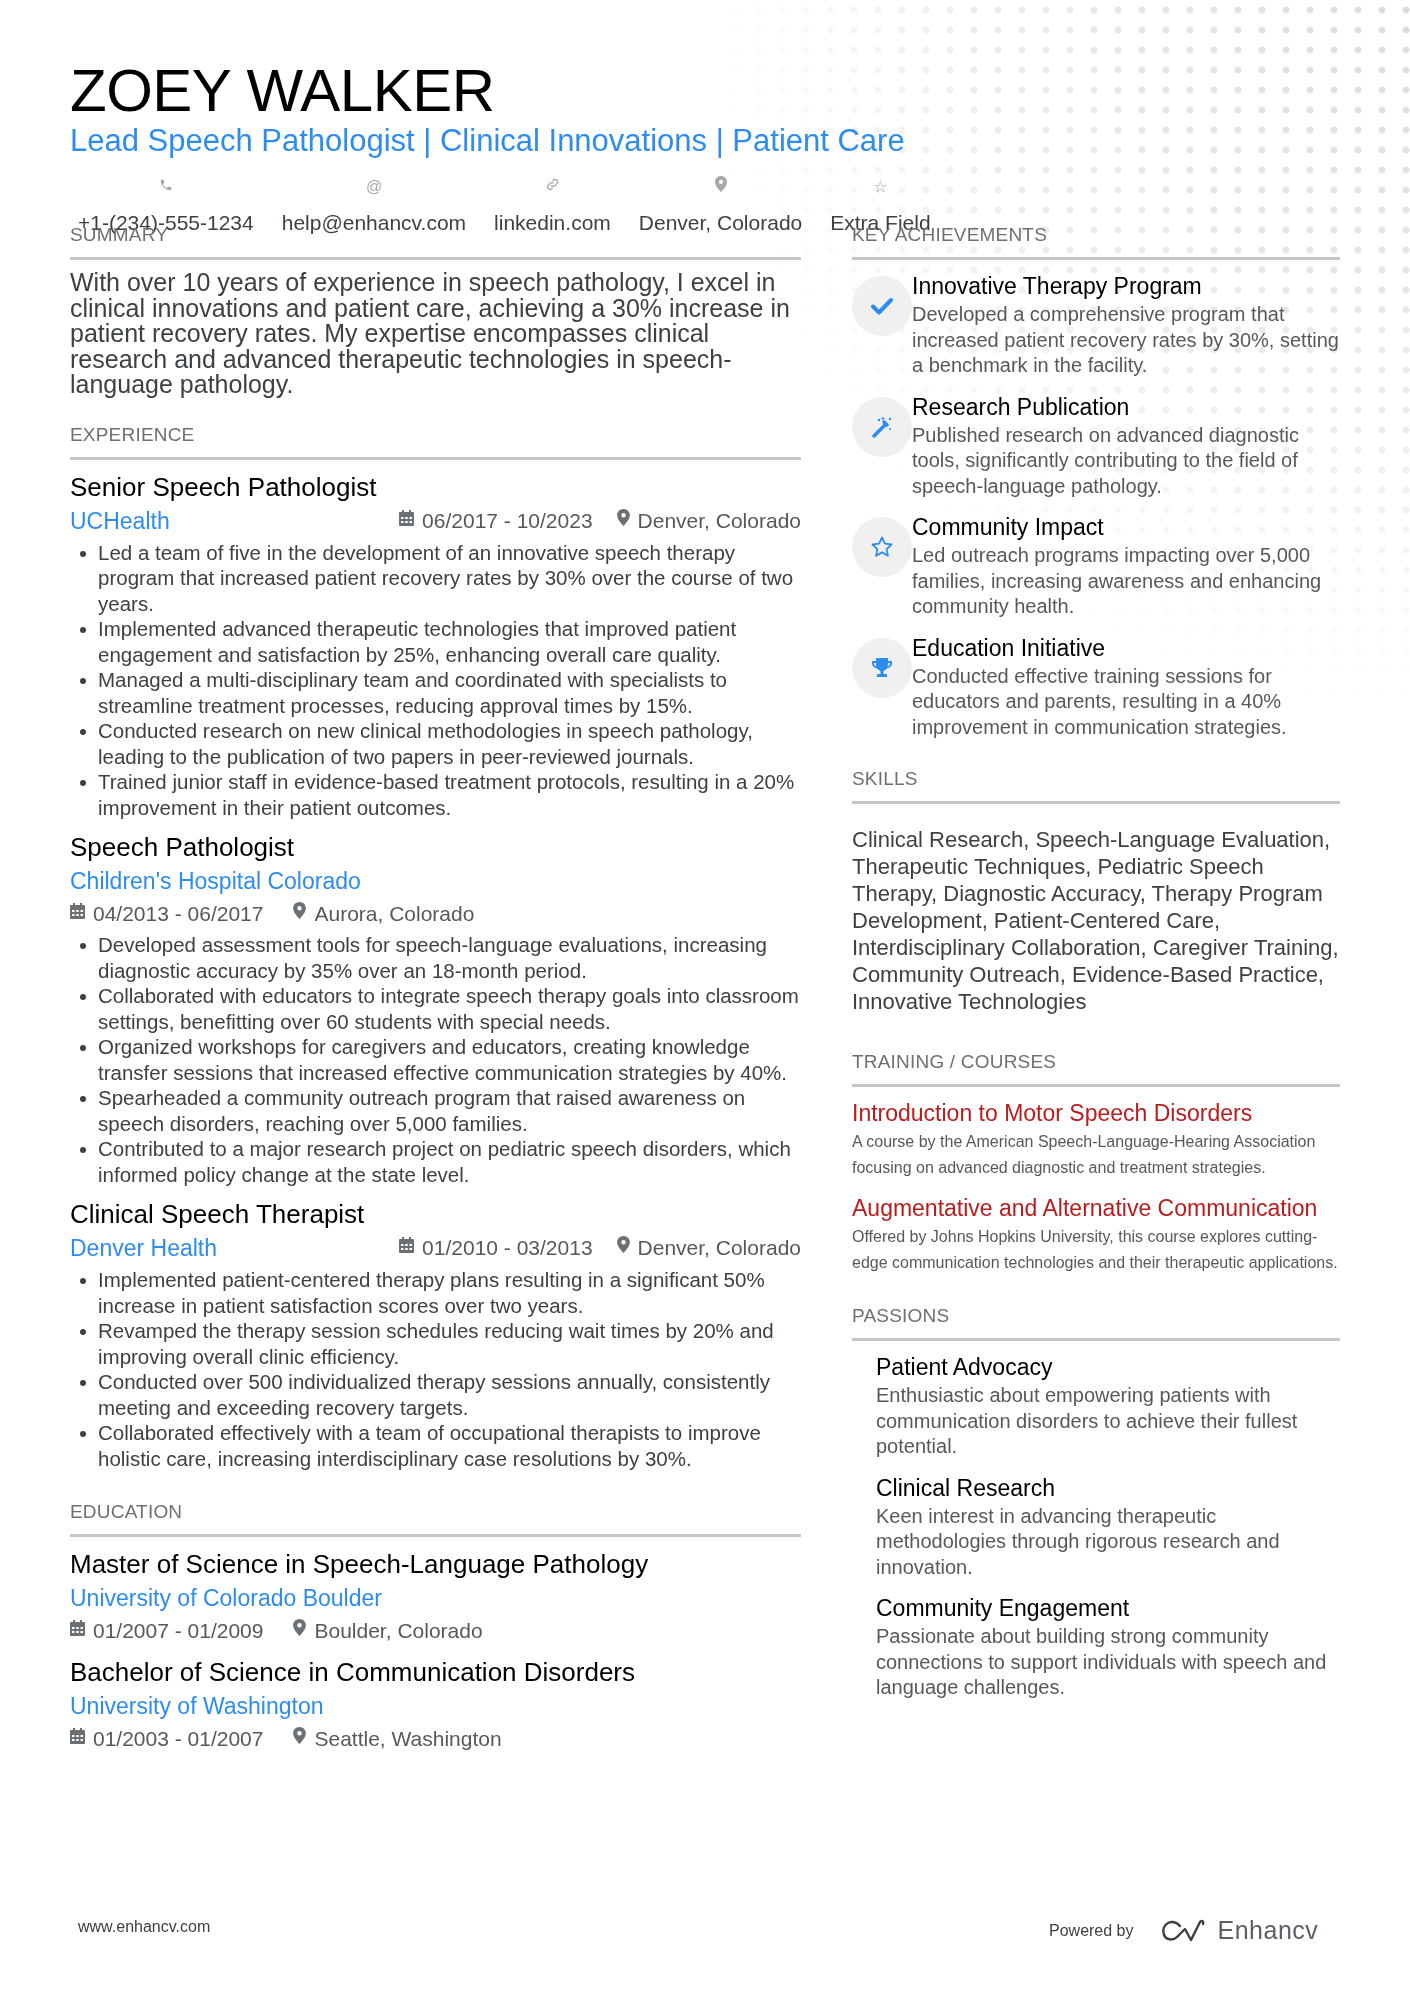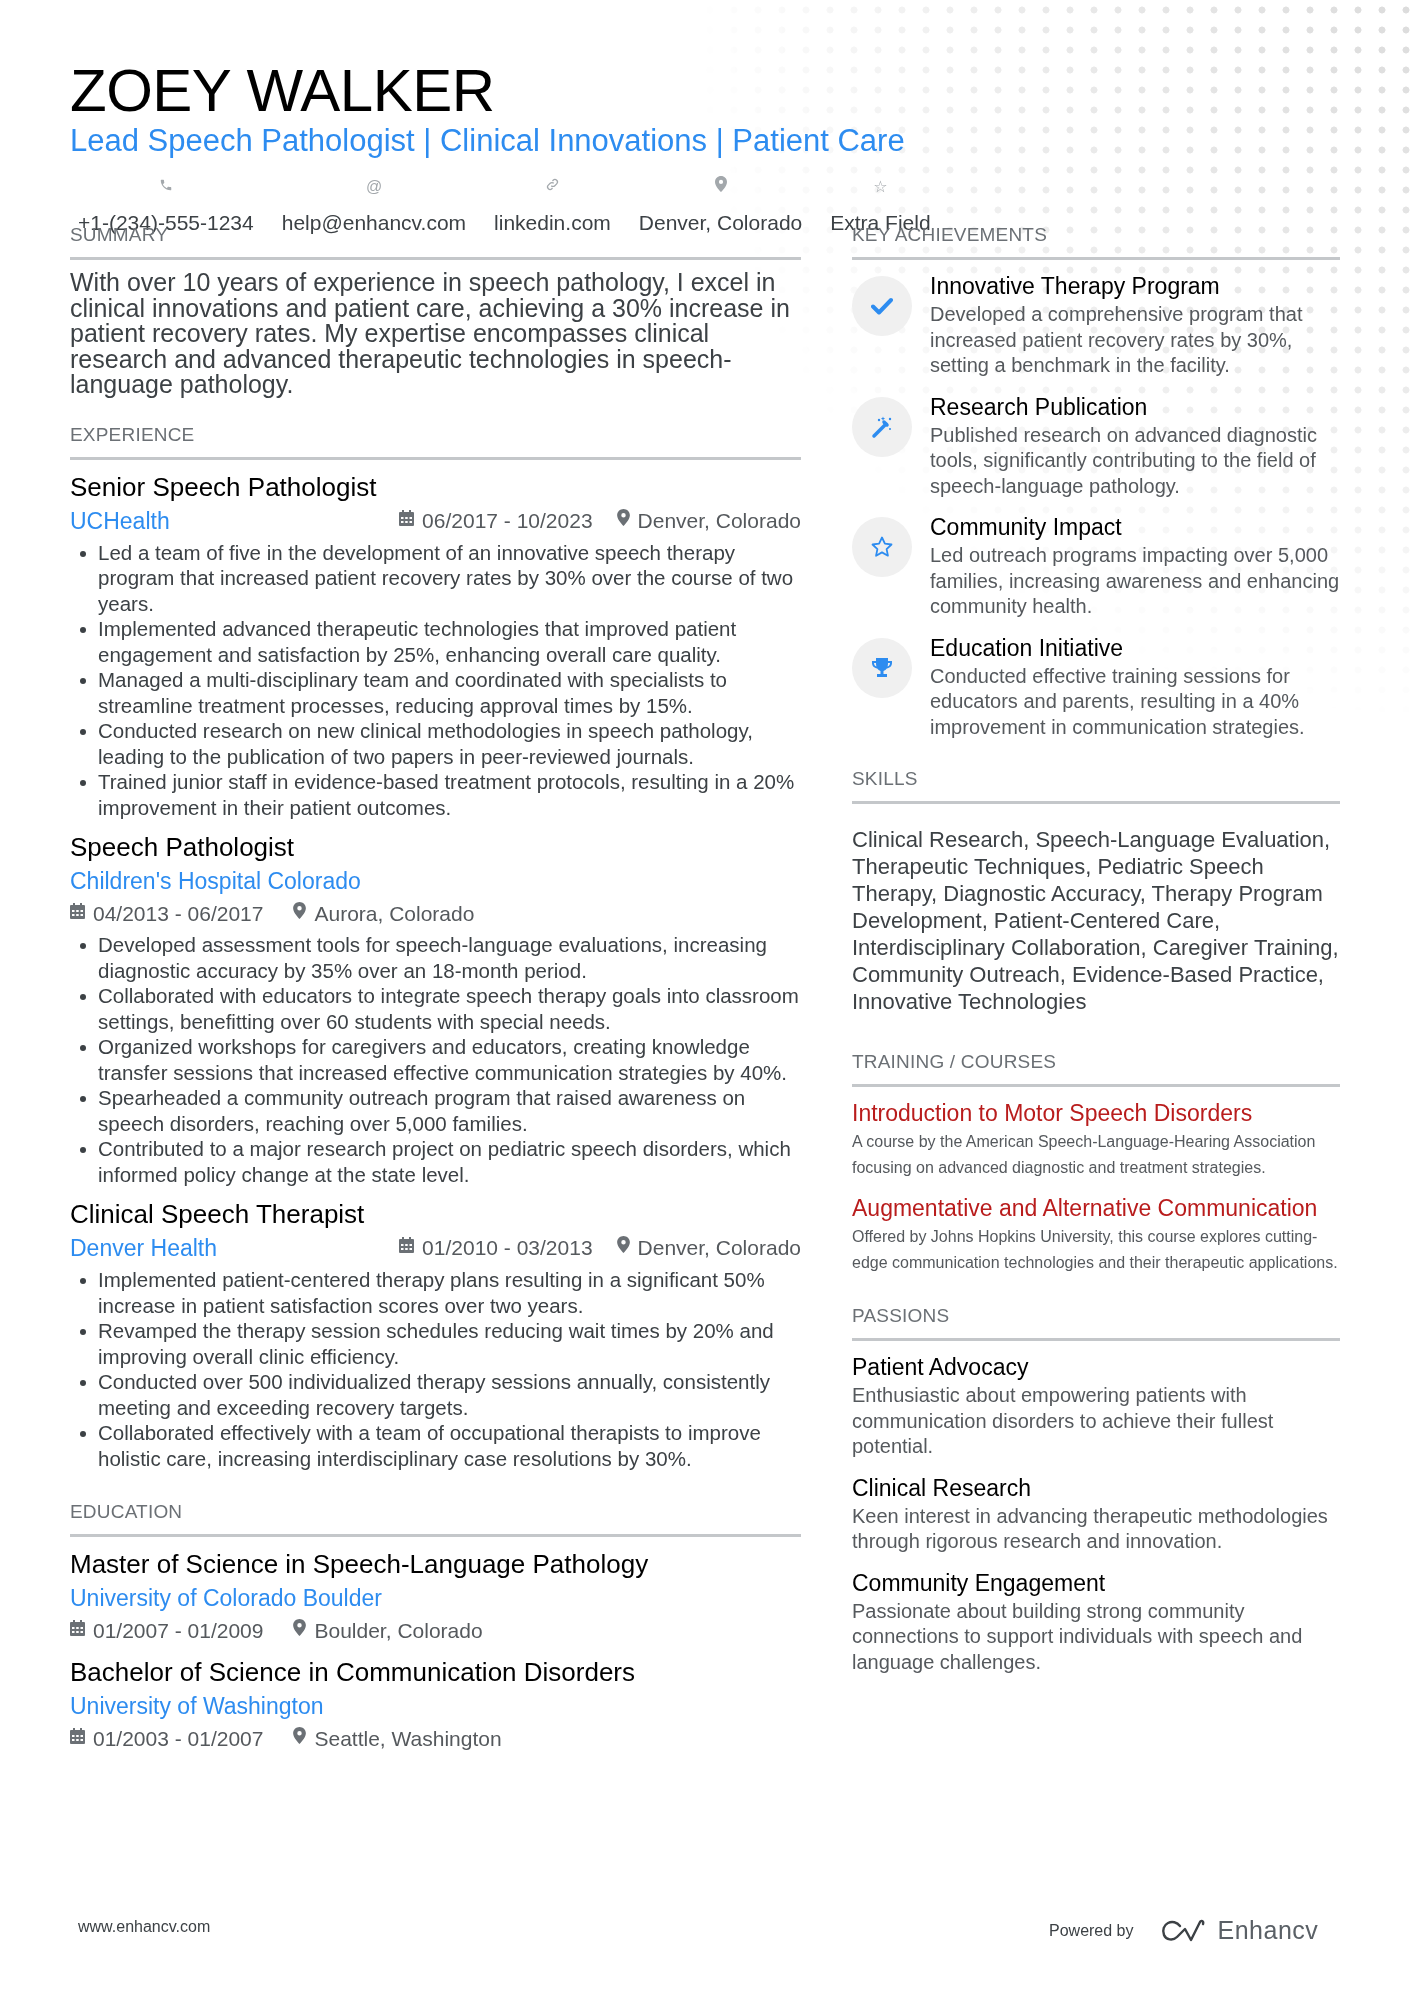--- a/index.html
+++ b/index.html
@@ -65,37 +65,37 @@
   .bullets li::before {
     content: ""; position: absolute; left: 10px; top: 11px; width: 6px; height: 6px; border-radius: 50%;
     background: #3c4145;
   }
 
   .edu { margin-bottom: 4px; }
   .edu-title { font-size: 26px; line-height: 34px; color: #000; margin-top: 8px; }
   .edu-school { font-size: 23px; line-height: 34px; color: #2d8cf0; }
 
   
-  .ach { display: flex; gap: 18px; margin-bottom: 12px; }
+  .ach { display: flex; margin-bottom: 12px; }
   .ach-icon {
     flex: 0 0 60px; width: 60px; height: 60px; border-radius: 50%; background: #f0f0f0;
     display: flex; align-items: center; justify-content: center; color: #2d8cf0; font-size: 22px;
     margin-top: 6px;
   }
   .ach-body { flex: 1; }
   .ach-title { font-size: 23px; line-height: 32px; color: #000; }
   .ach-desc { font-size: 20px; line-height: 25.5px; color: #55595d; }
 
   .skills { font-size: 22px; line-height: 27px; color: #3c4145; margin-top: 22px; margin-bottom: 34px; }
 
   .course { margin-bottom: 12px; }
   .course-title { font-size: 23px; line-height: 32px; color: #b91c1c; }
   .course-desc { font-size: 16px; line-height: 25.5px; color: #55595d; }
 
-  .passion { margin-bottom: 12px; }
+  .passion { margin-bottom: 12px; margin-left: 24px; }
   .passion-title { font-size: 23px; line-height: 32px; color: #000; }
   .passion-desc { font-size: 20px; line-height: 25.5px; color: #55595d; }
 
   
   .footer-left { position: absolute; left: 78px; top: 1918px; font-size: 16px; color: #3c4145; }
   .footer-right { position: absolute; left: 1049px; top: 1916px; display: flex; align-items: center; gap: 26px; }
   .powered { font-size: 16px; color: #3c4145; }
   .brand { display: flex; align-items: center; gap: 12px; font-size: 25px; color: #5a6066; letter-spacing: 0.5px; }
 </style>
 </head>

